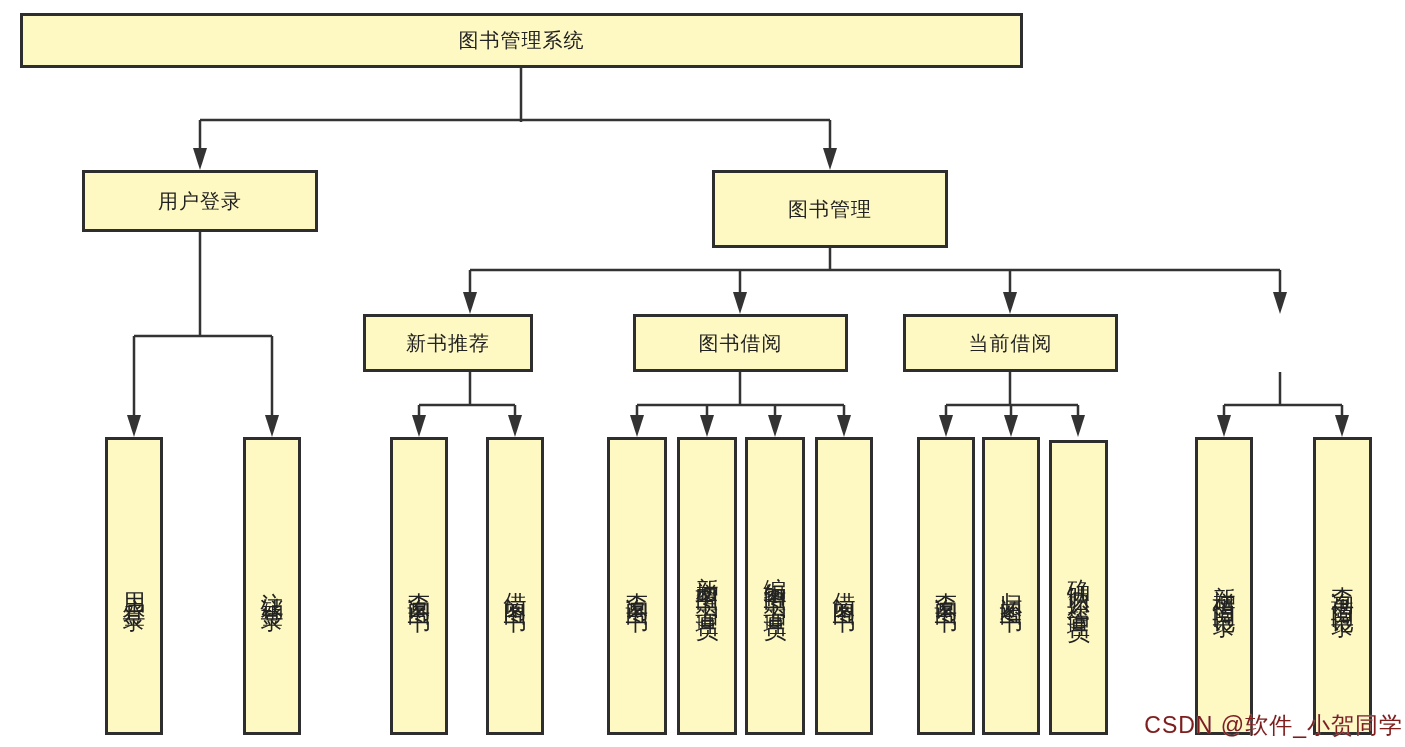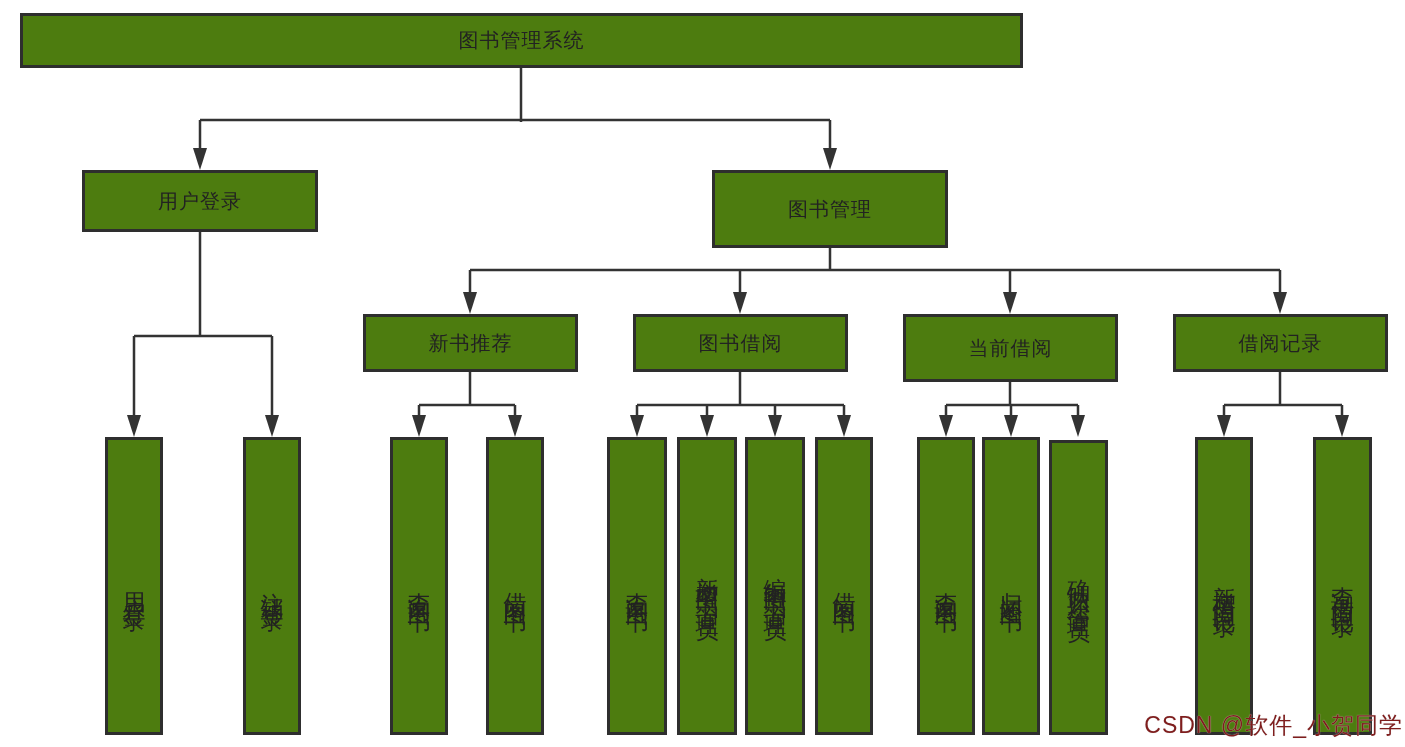--- a/index.html
+++ b/index.html
@@ -17,21 +17,21 @@
   }
   .connectors {
     position: absolute;
     left: 0; top: 0;
     width: 1405px; height: 747px;
   }
   .node {
     position: absolute;
     box-sizing: border-box;
     border: 3px solid #2e2e2e;
-    background: #4d7c0f;
+    background: #fef9c3;
     display: flex;
     align-items: center;
     justify-content: center;
     color: #222222;
   }
   .hlabel {
     font-size: 20px;
     letter-spacing: 1px;
     white-space: nowrap;
   }
@@ -121,31 +121,28 @@
     <span class="hlabel">图书管理系统</span>
   </div>
 
   <div class="node" style="left:82px; top:170px; width:236px; height:62px;">
     <span class="hlabel">用户登录</span>
   </div>
   <div class="node" style="left:712px; top:170px; width:236px; height:78px;">
     <span class="hlabel">图书管理</span>
   </div>
 
-  <div class="node" style="left:363px; top:314px; width:215px; height:58px;">
+  <div class="node" style="left:363px; top:314px; width:170px; height:58px;">
     <span class="hlabel">新书推荐</span>
   </div>
   <div class="node" style="left:633px; top:314px; width:215px; height:58px;font-family:Liberation Mono, monospace;">
     <span class="hlabel">图书借阅</span>
   </div>
-  <div class="node" style="left:903px; top:314px; width:215px; height:68px;">
+  <div class="node" style="left:903px; top:314px; width:215px; height:58px;">
     <span class="hlabel">当前借阅</span>
-  </div>
-  <div class="node" style="left:1173px; top:314px; width:215px; height:58px;">
-    <span class="hlabel">借阅记录</span>
   </div>
 
   <div class="node vnode" style="left:105px; top:437px; width:58px; height:298px;">
     <span class="vlabel">用户登录</span>
   </div>
   <div class="node vnode" style="left:243px; top:437px; width:58px; height:298px;">
     <span class="vlabel">注销登录</span>
   </div>
 
   <div class="node vnode" style="left:390px; top:437px; width:58px; height:298px;">

